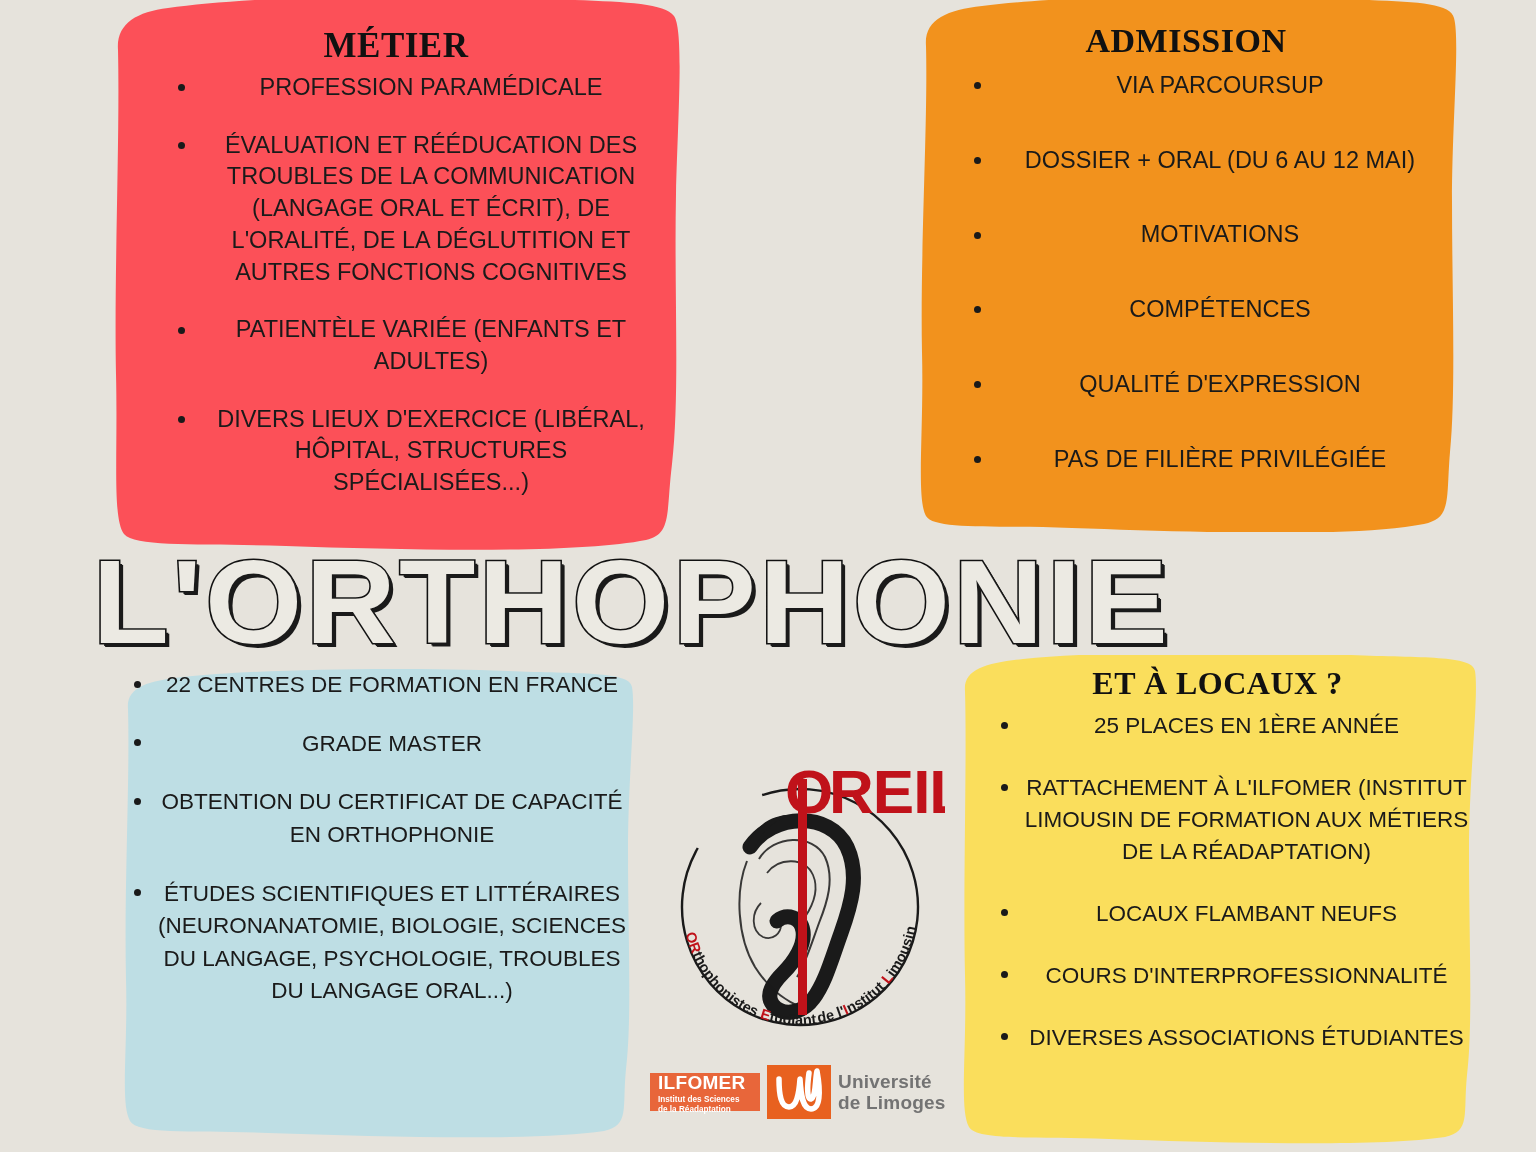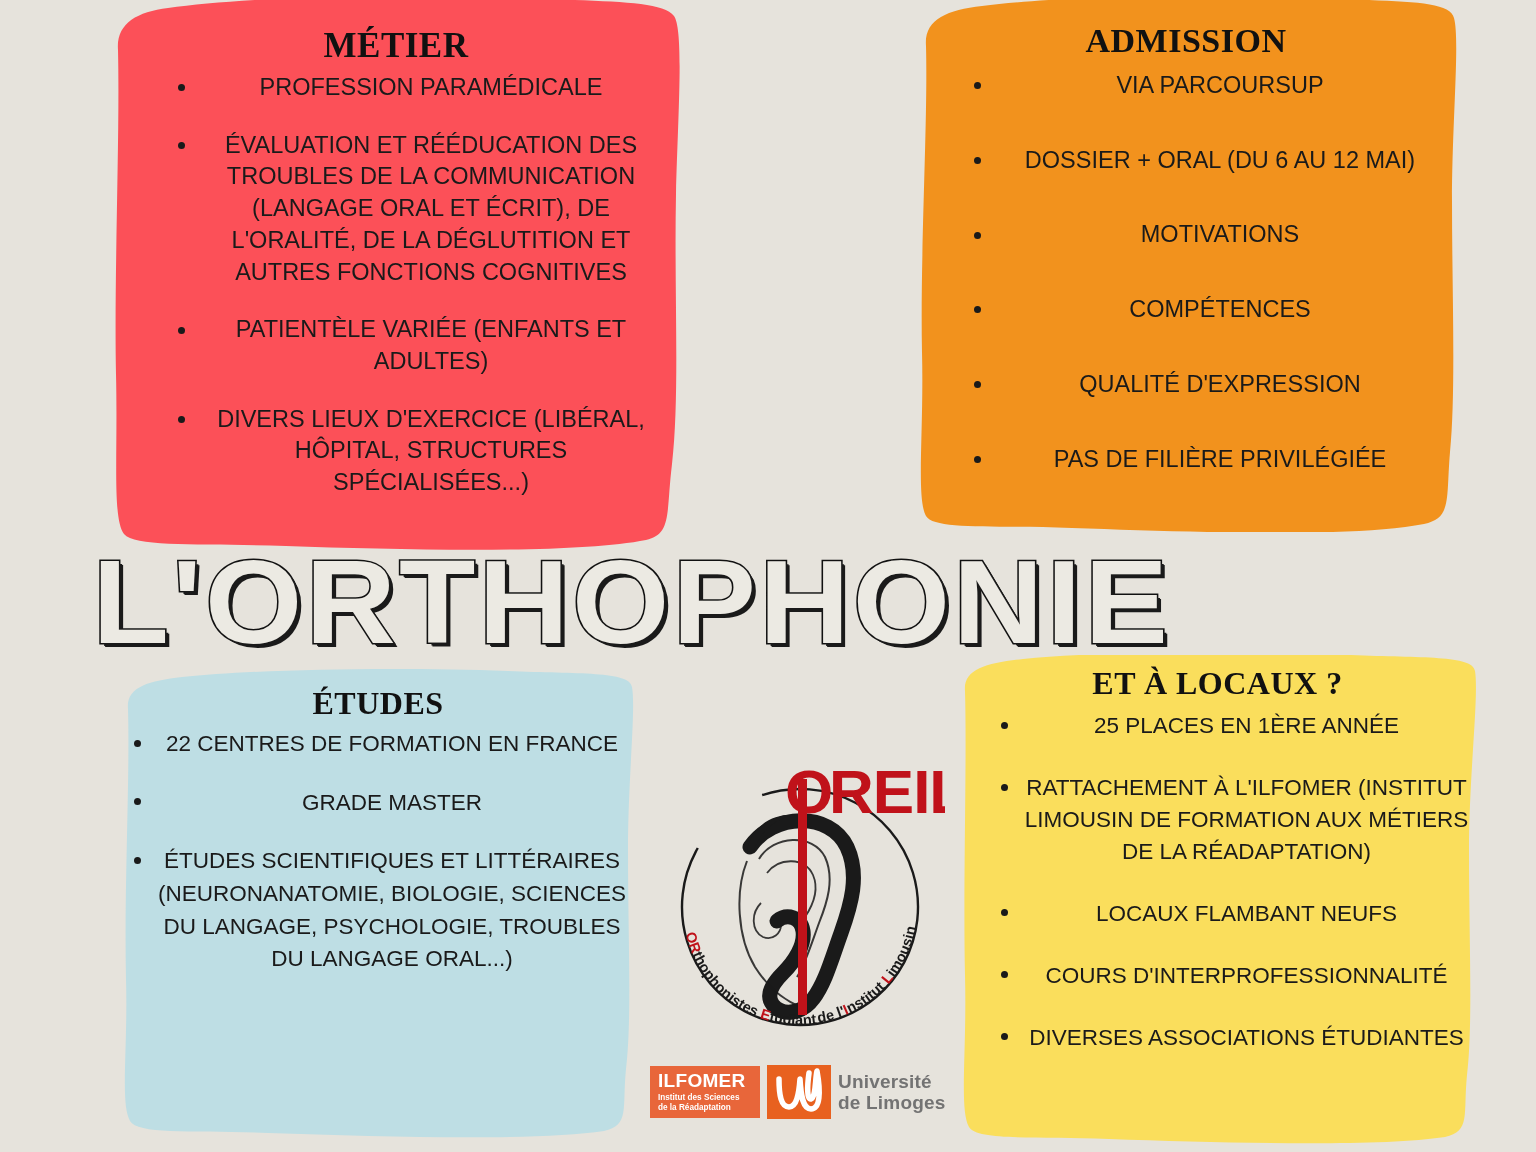--- a/index.html
+++ b/index.html
@@ -201,25 +201,25 @@
     top: 1062px;
     width: 320px;
     height: 60px;
     display: flex;
     align-items: center;
     gap: 7px;
     z-index: 20;
   }
   .ilfomer-box {
     width: 110px;
-    height: 52px;
+    height: 38px;
     background: #e8663a;
     display: flex;
     flex-direction: column;
-    justify-content: center;
+    justify-content: space-between;
     padding-left: 8px;
     box-sizing: border-box;
     color: #fff;
   }
   .ilfomer-name {
     font-weight: bold;
     font-size: 19px;
     letter-spacing: 0.3px;
     line-height: 1;
   }
@@ -329,29 +329,32 @@
   </div>
 
   <div class="card" id="card-etudes">
     <svg class="blob" viewBox="0 0 520 470" preserveAspectRatio="none">
       <path d="M10,40 C8,18 30,12 64,8 C140,0 280,-2 390,2 C460,5 512,2 514,18
                C518,40 510,110 510,180 C510,270 514,350 508,400 C504,440 512,456 486,462
                C420,472 270,468 150,464 C76,461 20,466 12,452 C2,434 10,380 8,310
                C6,220 12,110 10,40 Z" fill="#bedee4"></path>
     </svg>
     <div class="card-inner">
-      <div class="card-title">ÉTUDES</div>
       <ul class="bullets">
         <li>
             <span class="dot"></span>
             <span class="txt">22 CENTRES DE FORMATION EN FRANCE</span>
           </li>
         <li>
             <span class="dot"></span>
             <span class="txt">GRADE MASTER</span>
+          </li>
+        <li>
+            <span class="dot"></span>
+            <span class="txt">OBTENTION DU CERTIFICAT DE CAPACITÉ EN ORTHOPHONIE</span>
           </li>
         <li>
             <span class="dot"></span>
             <span class="txt">ÉTUDES SCIENTIFIQUES ET LITTÉRAIRES (NEURONANATOMIE, BIOLOGIE, SCIENCES DU LANGAGE, PSYCHOLOGIE, TROUBLES DU LANGAGE ORAL...)</span>
           </li>
       </ul>
     </div>
   </div>
 
   <div class="card" id="card-limoges">

